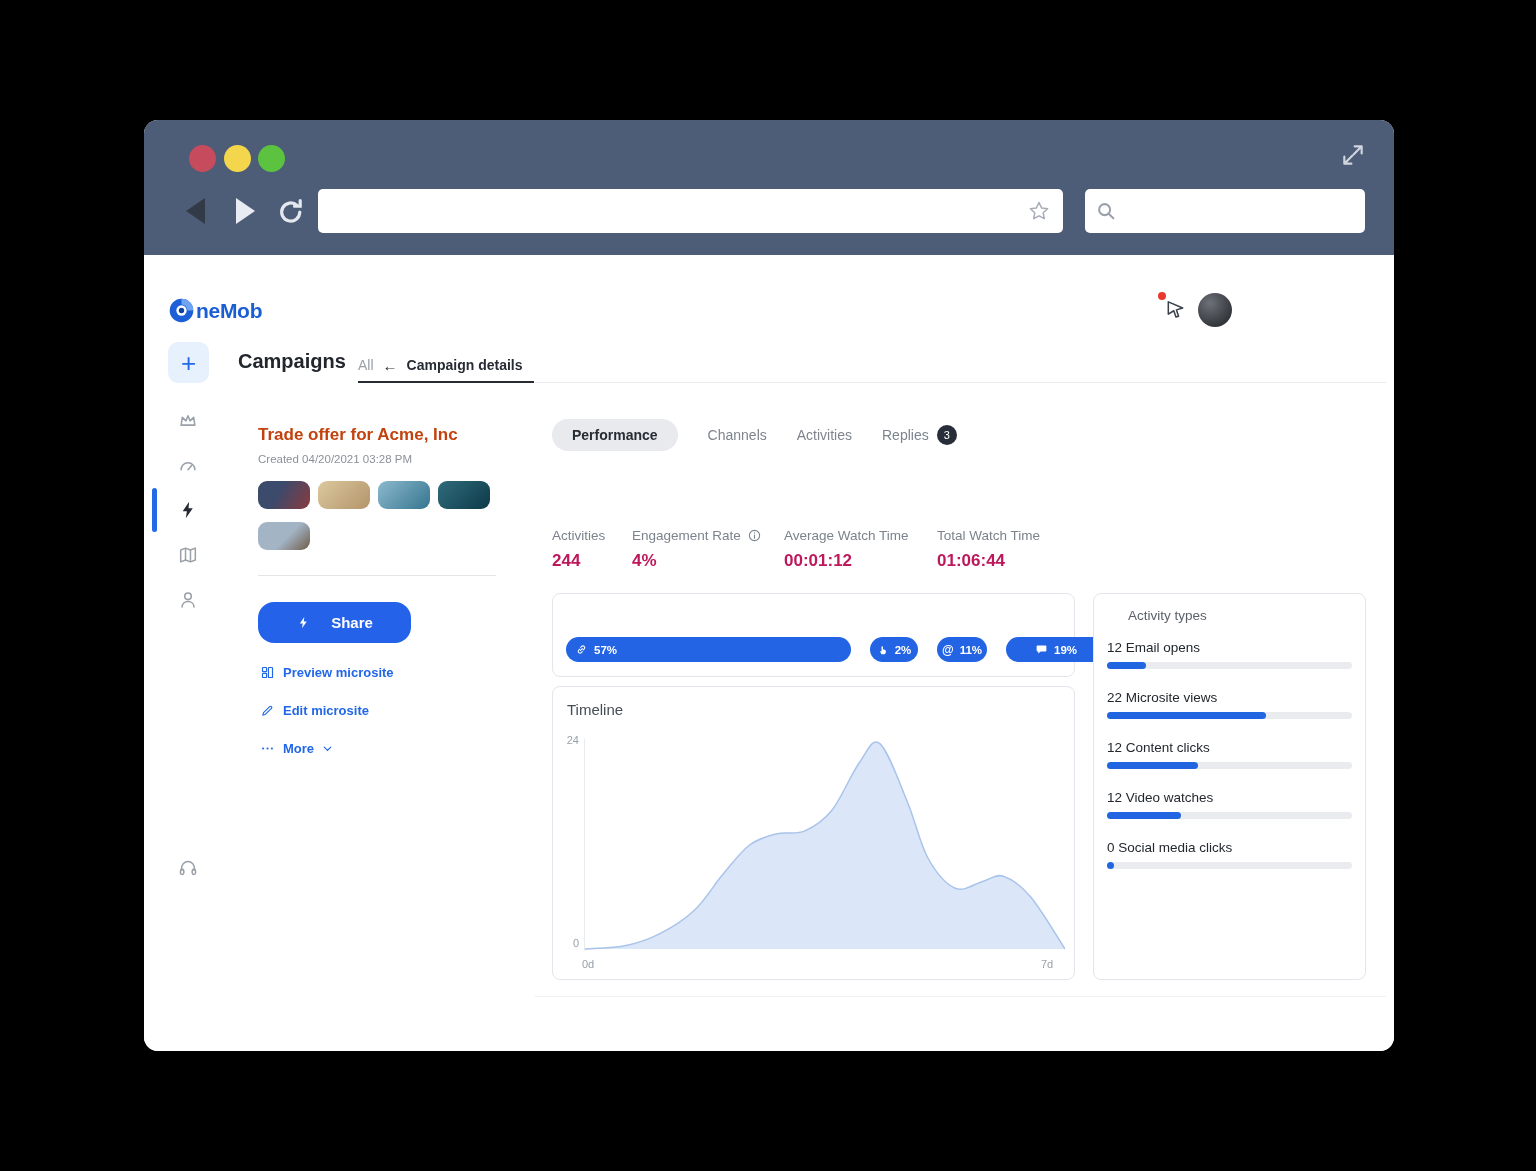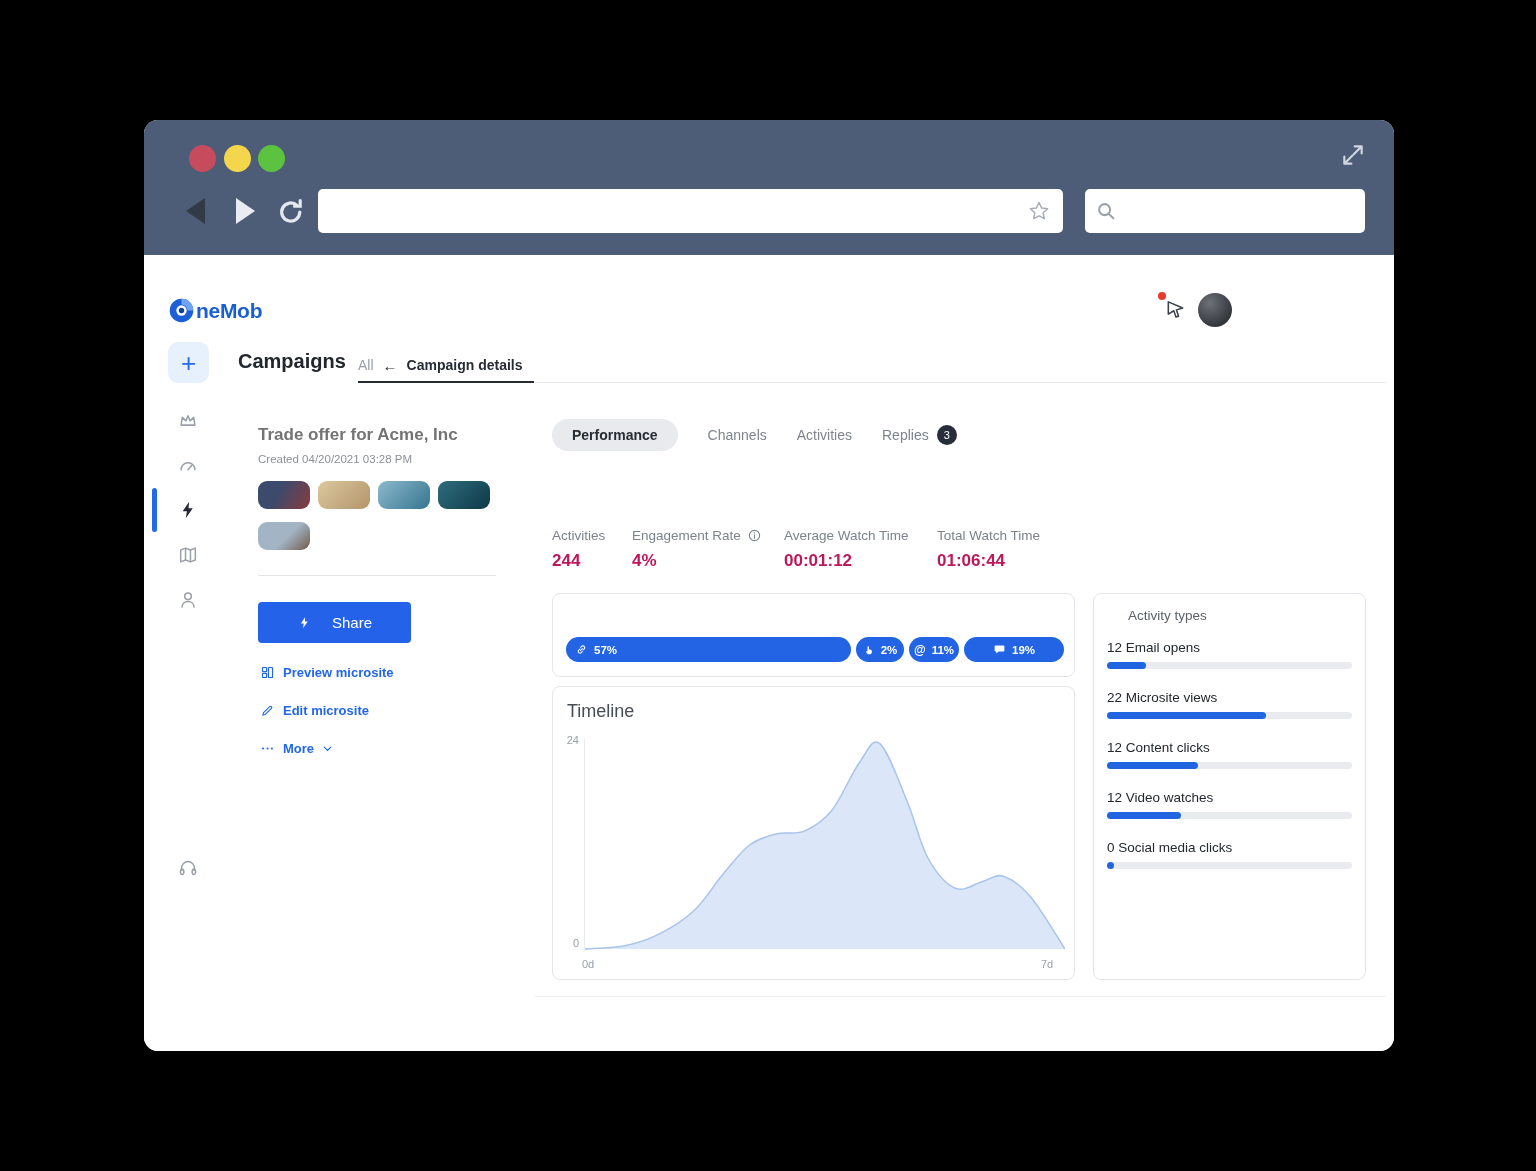--- a/index.html
+++ b/index.html
@@ -51,32 +51,32 @@
   .header-rule { position:absolute; left:391px; top:127px; width:851px; height:1px; background:#e8eaed; }
   .bottom-rule { position:absolute; left:391px; top:741px; width:851px; height:1px; background:#eef0f3; }
 
   
   .active-indicator { position:absolute; left:8px; top:233px; width:5px; height:44px;
       border-radius:3px; background:#2469e6; }
   .side-icon { position:absolute; left:33px; width:22px; height:22px; cursor:pointer; color:#99a0a8; }
   .side-icon svg { width:22px; height:22px; }
 
   
-  .camp-title { position:absolute; left:114px; top:170px; width:250px; font-size:17px; font-weight:600; color:#737373; }
+  .camp-title { position:absolute; left:114px; top:170px; width:250px; font-size:17px; font-weight:600; color:#c2410c; }
   .camp-created { position:absolute; left:114px; top:198px; font-size:11.5px; color:#8b9199; }
   .thumbs { position:absolute; left:114px; top:226px; width:240px; display:flex; flex-wrap:wrap; gap:13px 8px; }
   .thumb { width:52px; height:28px; border-radius:9px; cursor:pointer; }
   .th1 { background:linear-gradient(120deg,#3c4a6b 40%,#8a3b3f); }
   .th2 { background:linear-gradient(135deg,#dcc89e,#b3946а,#b3946a); background:linear-gradient(135deg,#dcc89e,#b3946a); }
   .th3 { background:linear-gradient(135deg,#8db9cd,#35758f); }
   .th4 { background:linear-gradient(135deg,#2f6c7c,#0e3a49); }
   .th5 { background:linear-gradient(135deg,#a3b4c5 55%,#6e5b49); }
   .divider { position:absolute; left:114px; top:320px; width:238px; height:1px; background:#e3e6e9; }
   .share-button { position:absolute; left:114px; top:347px; width:153px; height:41px; border:none;
-      border-radius:4px; background:#2462e9; color:#fff; font-size:15px; font-weight:400;
+      border-radius:16px; background:#2462e9; color:#fff; font-size:15px; font-weight:700;
       display:flex; align-items:center; justify-content:center; gap:20px; cursor:pointer; }
   .action-link { position:absolute; left:116px; display:flex; align-items:center; gap:8px;
       color:#2167e8; font-size:13px; font-weight:600; cursor:pointer; background:none; border:none; }
   .link-preview { top:410px; }
   .link-edit { top:448px; }
   .link-more { top:486px; }
 
   
   .tabs { position:absolute; left:408px; top:164px; display:flex; align-items:center; gap:30px; }
   .tab { background:none; border:none; font-size:14px; color:#7d848e; cursor:pointer;
@@ -98,29 +98,29 @@
   .stat-label { font-size:13.5px; color:#7c838d; margin-bottom:8px; display:flex; align-items:center; gap:6px; }
   .stat-value { font-size:17px; color:#be185d; font-weight:600; }
   .stat-value.bold { font-weight:700; }
   .s0 { left:408px; } .s1 { left:488px; } .s2 { left:640px; } .s3 { left:793px; }
 
   
   .card { position:absolute; border:1px solid #e3e6ea; border-radius:8px; background:#fff; }
   .card-title { font-size:13.5px; color:#5b626b; }
   .channel-card { left:408px; top:338px; width:523px; height:84px; }
   .channel-card .card-title { margin:13px 0 0 14px; }
-  .pills { position:absolute; left:13px; top:43px; display:flex; gap:5px; }
+  .pills { position:absolute; left:13px; top:43px; display:flex; gap:19px; }
   .pill { height:25px; border-radius:13px; background:#2264e4; color:#fff;
       display:flex; align-items:center; justify-content:center; gap:6px;
       font-size:11.5px; font-weight:600; cursor:pointer; }
   .pill-first { justify-content:flex-start; padding-left:9px; }
   .at-glyph { font-size:12px; font-weight:700; }
 
   .timeline-card { left:408px; top:431px; width:523px; height:294px; }
-  .timeline-card .card-title { margin:14px 0 12px 14px; color:#474d55; font-size:18px; }
+  .timeline-card .card-title { margin:14px 0 12px 14px; color:#474d55; font-size:15px; }
   .plot { position:absolute; left:31px; top:52px; width:480px; height:212px; border-left:1px solid #e8ebee; }
   .axis-label { position:absolute; font-size:11px; color:#9aa1a9; }
   .y-max { left:8px; top:47px; width:18px; text-align:right; }
   .y-min { left:8px; top:250px; width:18px; text-align:right; }
   .x-min { left:29px; top:271px; }
   .x-max { left:488px; top:271px; }
 
   .activity-card { left:949px; top:338px; width:273px; height:387px;padding-left:20px; }
   .activity-card .card-title { margin:14px 0 0 14px; }
   .act-items { position:absolute; left:13px; right:13px; top:46px; }

